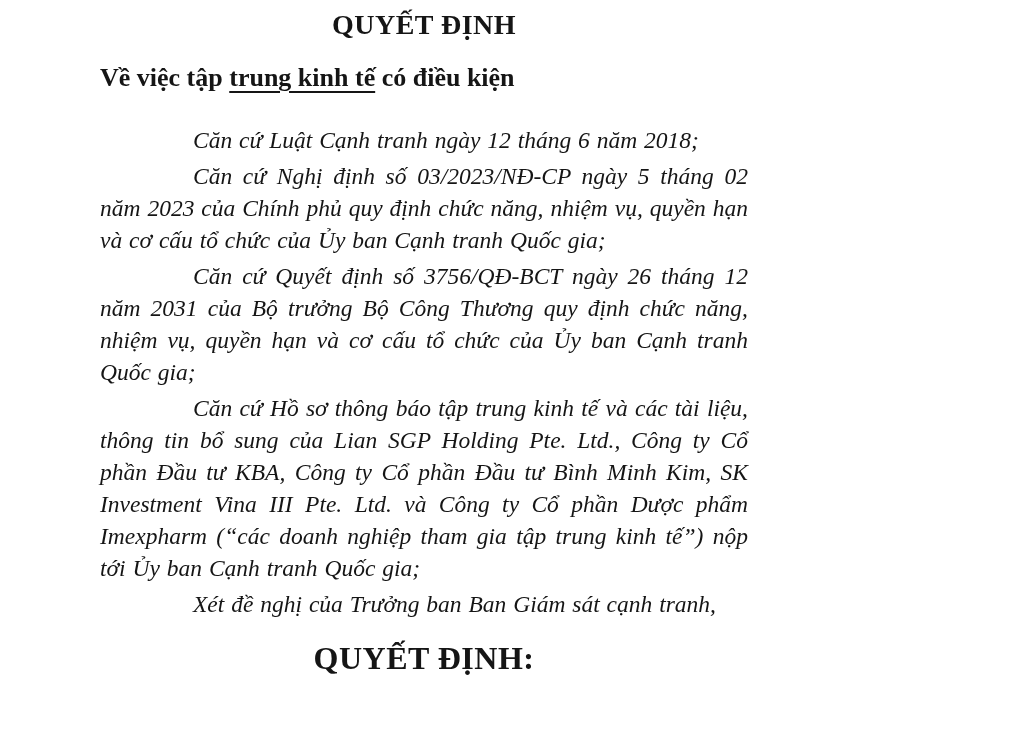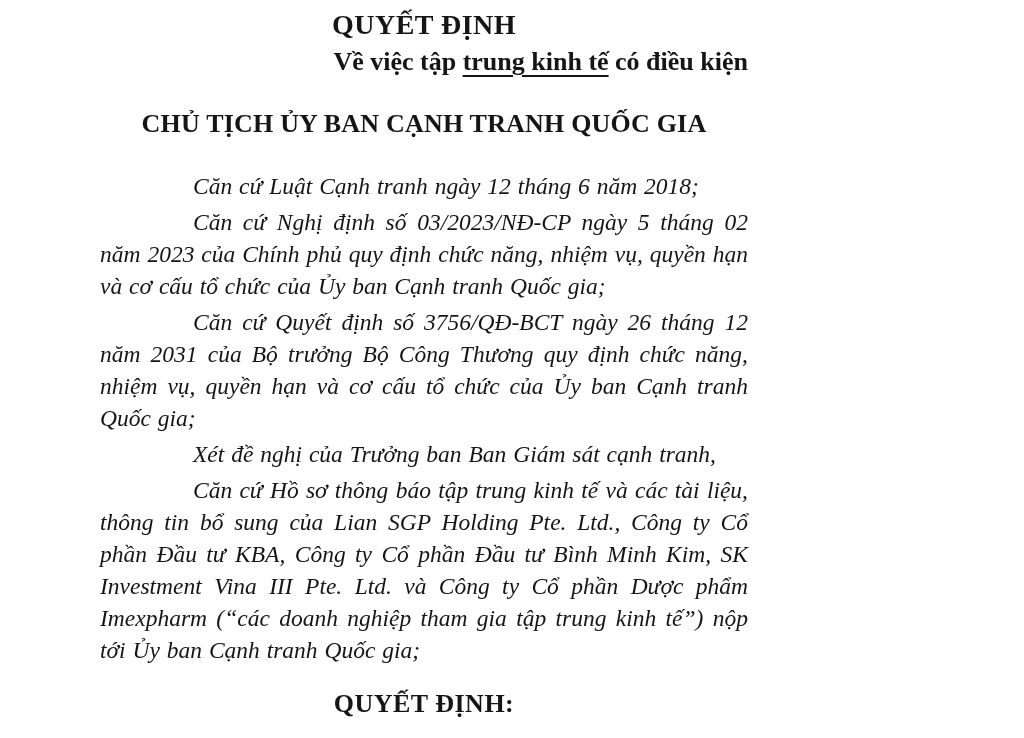--- a/index.html
+++ b/index.html
@@ -18,24 +18,25 @@
     padding: 6px 84px 0 100px;
   }
   .doc-title {
     text-align: center;
     font-weight: bold;
     font-size: 28px;
     line-height: 38px;
     letter-spacing: 0.5px;
   }
   .doc-subtitle {
-    text-align: right;
+    text-align: left;
     font-weight: bold;
     font-size: 26px;
     line-height: 36px;
+    margin-top: 16px;
   }
   .doc-subtitle .underlined {
     text-decoration: underline;
     text-decoration-thickness: 2px;
     text-underline-offset: 5px;
   }
   .authority-heading {
     text-align: center;
     font-weight: bold;
     font-size: 26px;
@@ -51,40 +52,39 @@
     font-size: 23.5px;
     line-height: 32px;
     text-align: justify;
     text-indent: 93px;
     margin-bottom: 4px;
     word-spacing: 1px;
   }
   .closing-heading {
     text-align: center;
     font-weight: bold;
-    font-size: 26px;
+    font-size: 32px;
     line-height: 32px;
     margin-top: 22px;
     letter-spacing: 0.5px;
   }
 </style>
 </head>
 <body>
 
 <div class="page">
 
   <div class="doc-title">QUYẾT ĐỊNH</div>
 
   <div class="doc-subtitle"><span>Về việc tập </span><span class="underlined">trung kinh tế</span><span> có điều kiện</span></div>
 
-  <div class="authority-heading">CHỦ TỊCH ỦY BAN CẠNH TRANH QUỐC GIA</div>
 
   <div class="recitals">
     <p class="recital">Căn cứ Luật Cạnh tranh ngày 12 tháng 6 năm 2018;</p>
     <p class="recital">Căn cứ Nghị định số 03/2023/NĐ-CP ngày 5 tháng 02 năm 2023 của Chính phủ quy định chức năng, nhiệm vụ, quyền hạn và cơ cấu tổ chức của Ủy ban Cạnh tranh Quốc gia;</p>
     <p class="recital">Căn cứ Quyết định số 3756/QĐ-BCT ngày 26 tháng 12 năm 2031 của Bộ trưởng Bộ Công Thương quy định chức năng, nhiệm vụ, quyền hạn và cơ cấu tổ chức của Ủy ban Cạnh tranh Quốc gia;</p>
+    <p class="recital">Căn cứ Hồ sơ thông báo tập trung kinh tế và các tài liệu, thông tin bổ sung của Lian SGP Holding Pte. Ltd., Công ty Cổ phần Đầu tư KBA, Công ty Cổ phần Đầu tư Bình Minh Kim, SK Investment Vina III Pte. Ltd. và Công ty Cổ phần Dược phẩm Imexpharm (“các doanh nghiệp tham gia tập trung kinh tế”) nộp tới Ủy ban Cạnh tranh Quốc gia;</p>
     <p class="recital">Xét đề nghị của Trưởng ban Ban Giám sát cạnh tranh,</p>
-    <p class="recital">Căn cứ Hồ sơ thông báo tập trung kinh tế và các tài liệu, thông tin bổ sung của Lian SGP Holding Pte. Ltd., Công ty Cổ phần Đầu tư KBA, Công ty Cổ phần Đầu tư Bình Minh Kim, SK Investment Vina III Pte. Ltd. và Công ty Cổ phần Dược phẩm Imexpharm (“các doanh nghiệp tham gia tập trung kinh tế”) nộp tới Ủy ban Cạnh tranh Quốc gia;</p>
   </div>
 
   <div class="closing-heading">QUYẾT ĐỊNH:</div>
 
 </div>
 
 </body></html>

